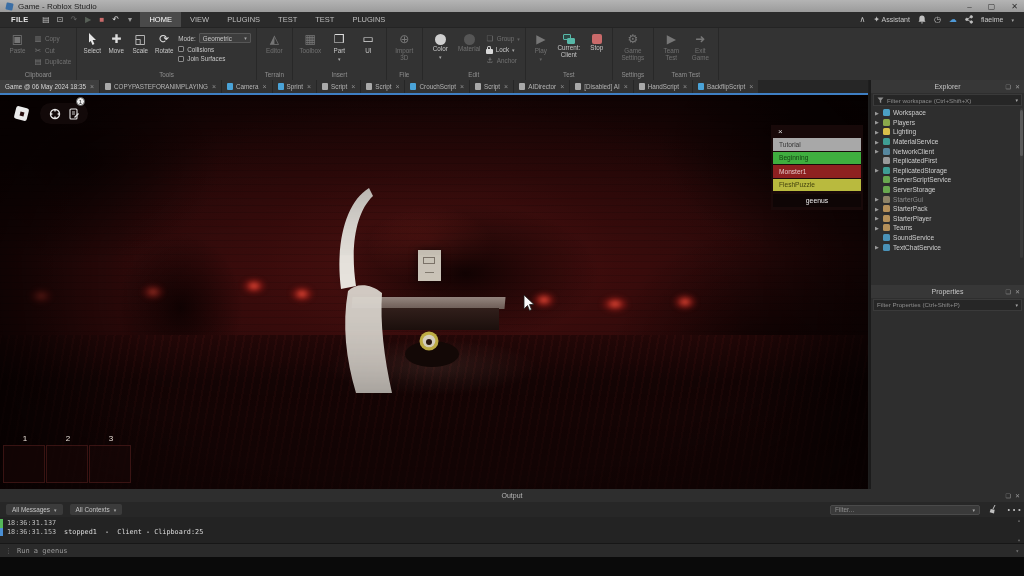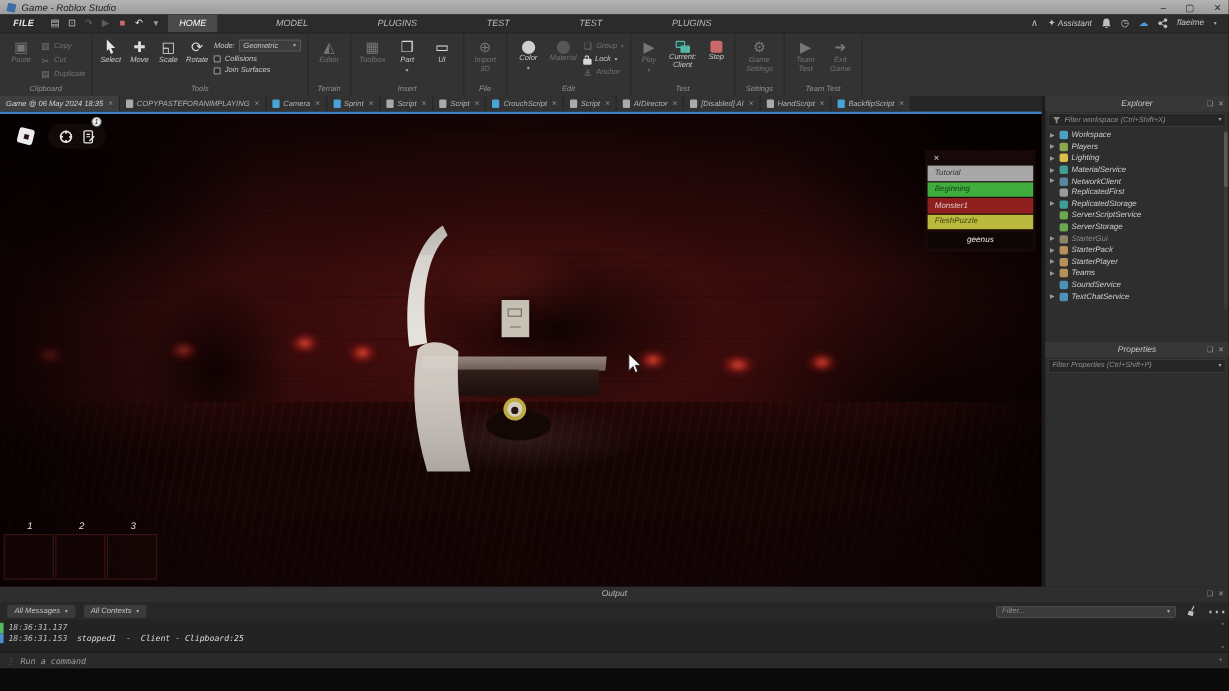--- a/index.html
+++ b/index.html
@@ -1,35 +1,35 @@
 <!DOCTYPE html>
 <html><head>
 <meta charset="utf-8">
 <style>
   * { margin:0; padding:0; box-sizing:border-box; }
   html,body { width:1024px; height:576px; overflow:hidden; background:#000;
     font-family:"Liberation Sans","DejaVu Sans",sans-serif; }
-  .stage { position:relative; width:1024px; height:576px; background:#1e1e1e;font-style:italic; }
+  .stage { position:relative; width:1024px; height:576px; background:#1e1e1e; }
 
   
   .titlebar { position:absolute; left:0; top:0; width:1024px; height:12px;
     background:linear-gradient(#b4b4b4,#9b9b9b); display:flex; align-items:center;
     padding:0 6px; gap:5px; font-size:8px; color:#1d1d1d; }
   .app-icon { width:7px; height:7px; background:#3a6ea5; border-radius:1px; transform:rotate(12deg); }
   .win-controls { margin-left:auto; display:flex; gap:16px; font-size:8px; color:#2c2c2c; }
 
   
   .menubar { position:absolute; left:0; top:12px; width:1024px; height:15px;
     background:#2b2b2b; display:flex; align-items:center; padding:0 4px;
     font-size:7.5px; color:#bdbdbd; }
   .file-btn { padding:2px 7px; color:#e6e6e6; font-weight:bold; letter-spacing:.3px; }
   .qa { display:flex; align-items:center; gap:1px; margin:0 4px; }
   .qa-icon { width:13px; height:12px; text-align:center; line-height:12px; font-size:8px; color:#c2c2c2; }
   .qa-icon.dim { opacity:.38; }
-  .menu-tabs { display:flex; height:15px; align-items:stretch;gap:40px; }
+  .menu-tabs { display:flex; height:15px; align-items:stretch; }
   .menu-tab { padding:0 9px; display:flex; align-items:center; }
   .menu-tab.active { background:#4a4a4a; color:#fff; }
   .mb-right { margin-left:auto; display:flex; align-items:center; gap:8px; padding-right:6px; font-size:7px; color:#c6c6c6; }
   .mb-ic { font-size:8px; color:#c0c0c0; line-height:10px; }
   .cloud { color:#4f9ad8; }
 
   
   .ribbon { position:absolute; left:0; top:27px; width:1024px; height:53px;
     background:#333333; display:flex; border-top:1px solid #242424; }
   .rgroup { display:flex; flex-direction:column; padding:2px 5px 0; border-right:1px solid #282828; }
@@ -210,21 +210,21 @@
         <span class="qa-icon" style="color: rgb(194, 194, 194);">▤</span>
         <span class="qa-icon" style="color: rgb(194, 194, 194);">⊡</span>
         <span class="qa-icon dim" style="color: rgb(194, 194, 194);">↷</span>
         <span class="qa-icon dim" style="color: rgb(159, 180, 159);">▶</span>
         <span class="qa-icon" style="color: rgb(201, 106, 106);">■</span>
         <span class="qa-icon" style="color: rgb(226, 226, 226);">↶</span>
         <span class="qa-icon" style="color: rgb(154, 154, 154);">▾</span>
       </span>
     <span class="menu-tabs">
         <div class="menu-tab active">HOME</div>
-        <div class="menu-tab">MODEL</div>
+        <div class="menu-tab">VIEW</div>
         <div class="menu-tab">PLUGINS</div>
         <div class="menu-tab">TEST</div>
         <div class="menu-tab">TEST</div>
         <div class="menu-tab">PLUGINS</div>
       </span>
     <span class="mb-right">
       <span class="mb-ic">∧</span>
       <span><span class="mb-ic">✦</span> <span>Assistant</span></span>
       <svg width="8" height="9" viewBox="0 0 8 9">
           <path d="M4,0.5 C2.3,0.5 1.3,1.8 1.3,3.5 L1.3,5.5 L0.5,6.8 L7.5,6.8 L6.7,5.5 L6.7,3.5 C6.7,1.8 5.7,0.5 4,0.5 Z M3,7.4 A1,1 0 0 0 5,7.4 Z" fill="#c0c0c0"></path>
@@ -721,18 +721,18 @@
         </div>
         <div class="out-scroll">
           <span>▴</span>
           <span>▾</span>
         </div>
     </div>
   </div>
 
   <div class="commandbar">
     <span class="grip">⋮</span>
-    <span>Run a command</span>
+    <span>Run a geenus</span>
     <span class="cb-caret">▾</span>
   </div>
 
   <div class="letterbox"></div>
 </div>
 
 </body></html>

